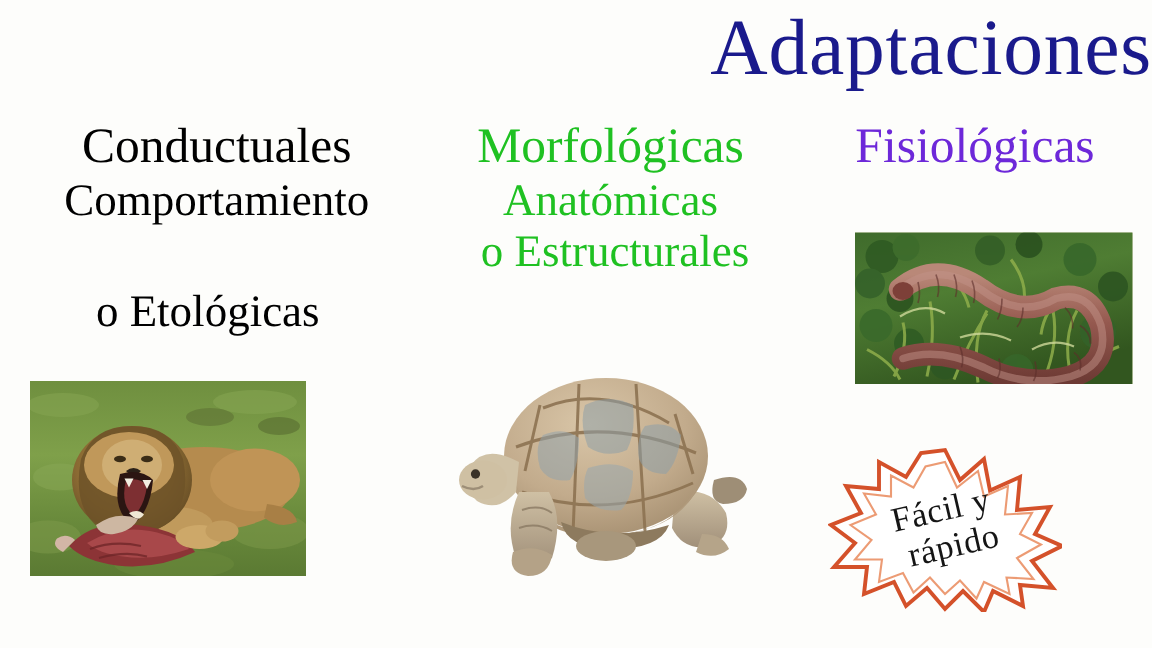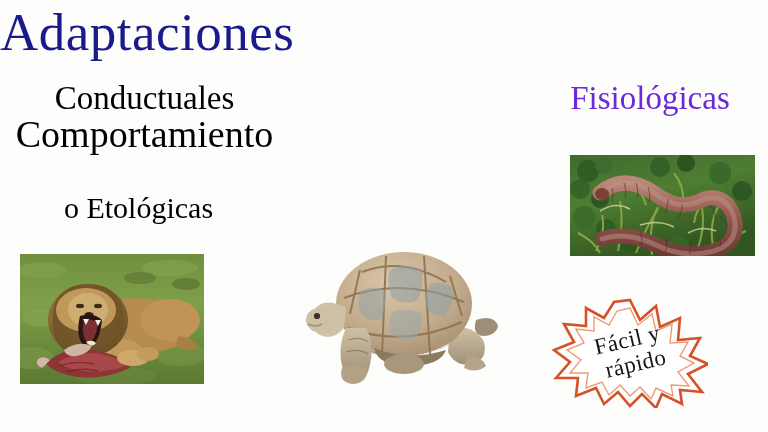--- a/index.html
+++ b/index.html
@@ -23,38 +23,38 @@
     background: #fdfdfb;
     overflow: hidden;
   }
 
   
   #title {
     position: absolute;
     left: 0;
     top: 2px;
     width: 768px;
-    text-align: left;
+    text-align: right;
     font-size: 53px;
     line-height: 60px;
     font-weight: 400;
     color: #1a1a8c;
     letter-spacing: 0.5px;
     white-space: nowrap;
   }
 
   
   .col {
     position: absolute;
     text-align: center;
     white-space: nowrap;
     font-weight: 400;
   }
   .col .l1 { font-size: 33px; line-height: 37px; }
-  .col .l2 { font-size: 38px; line-height: 34px; }
+  .col .l2 { font-size: 30px; line-height: 34px; }
   .col .l3 { font-size: 30px; line-height: 34px; }
 
   #col-conductuales { left: 2px;   top: 80px; width: 285px; color: #000000; }
   #col-morfologicas { left: 276px; top: 80px; width: 262px; color: #1fc122; }
   #col-fisiologicas { left: 532px; top: 80px; width: 236px; color: #6d28d9; }
 
   #col-morfologicas .l3 { padding-left: 6px; }
   #col-conductuales .l3 { padding-right: 12px; margin-top: 40px; }
 
   
@@ -111,20 +111,25 @@
 <div id="slide">
 
   <div id="title">Adaptaciones</div>
 
   <div id="col-conductuales" class="col">
     <div class="l1">Conductuales</div>
     <div class="l2">Comportamiento</div>
     <div class="l3">o Etológicas</div>
   </div>
 
+  <div id="col-morfologicas" class="col">
+    <div class="l1">Morfológicas</div>
+    <div class="l2">Anatómicas</div>
+    <div class="l3">o Estructurales</div>
+  </div>
 
   <div id="col-fisiologicas" class="col">
     <div class="l1">Fisiológicas</div>
   </div>
 
   <div id="photo-lion" class="photo" title="León echado sobre la hierba devorando una presa">
     <svg viewBox="0 0 184 130" preserveAspectRatio="none">
       <defs>
         <linearGradient id="grassL" x1="0" y1="0" x2="0" y2="1">
           <stop offset="0%" stop-color="#6f8f3f"></stop>

